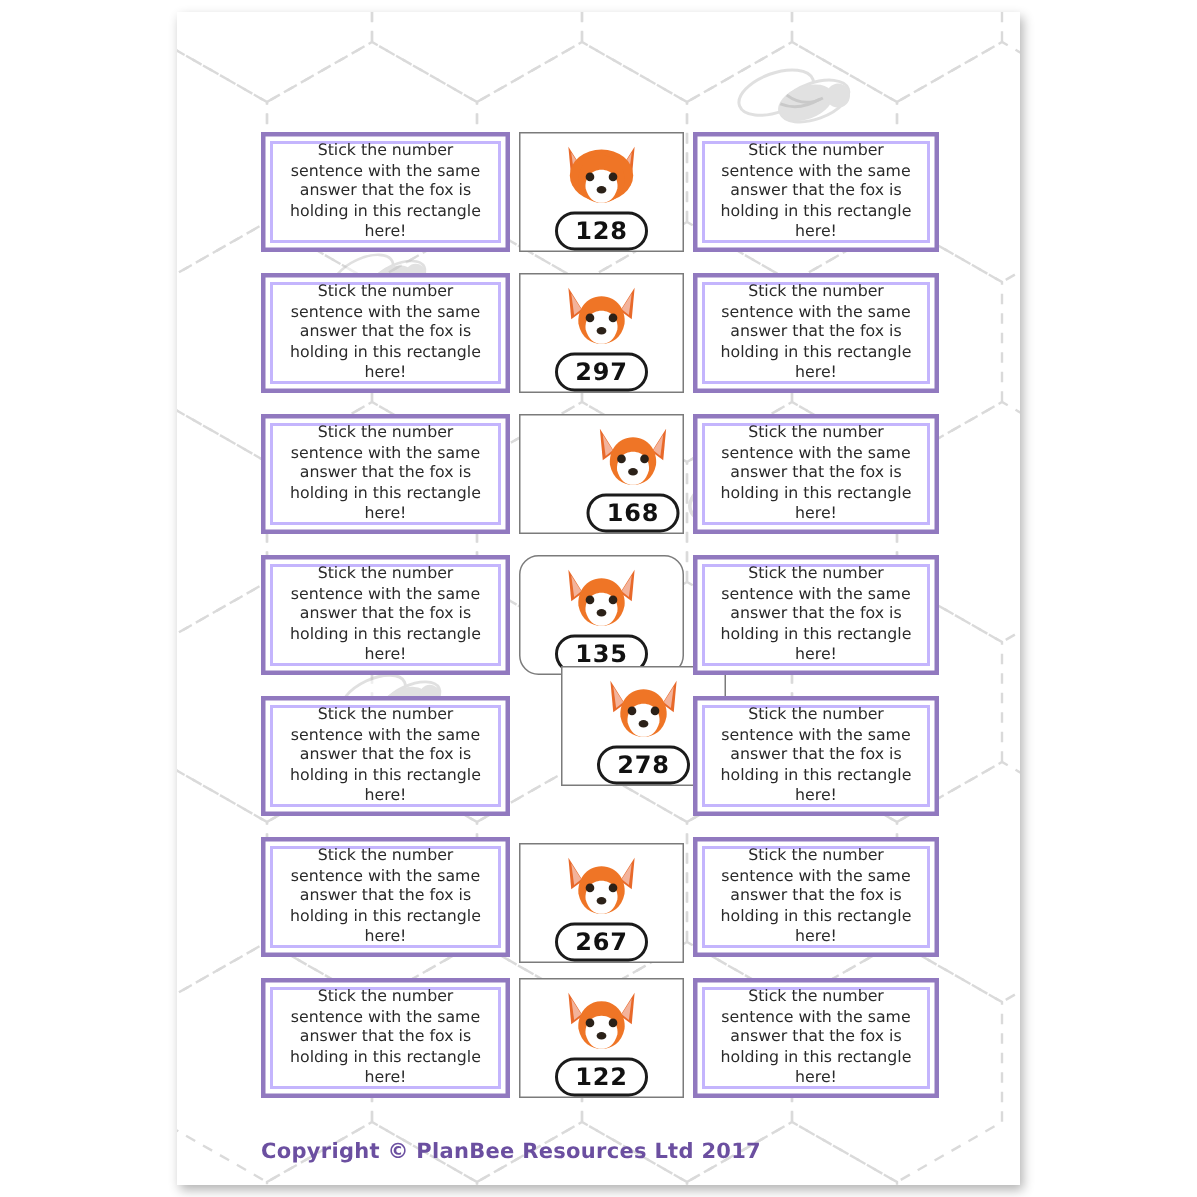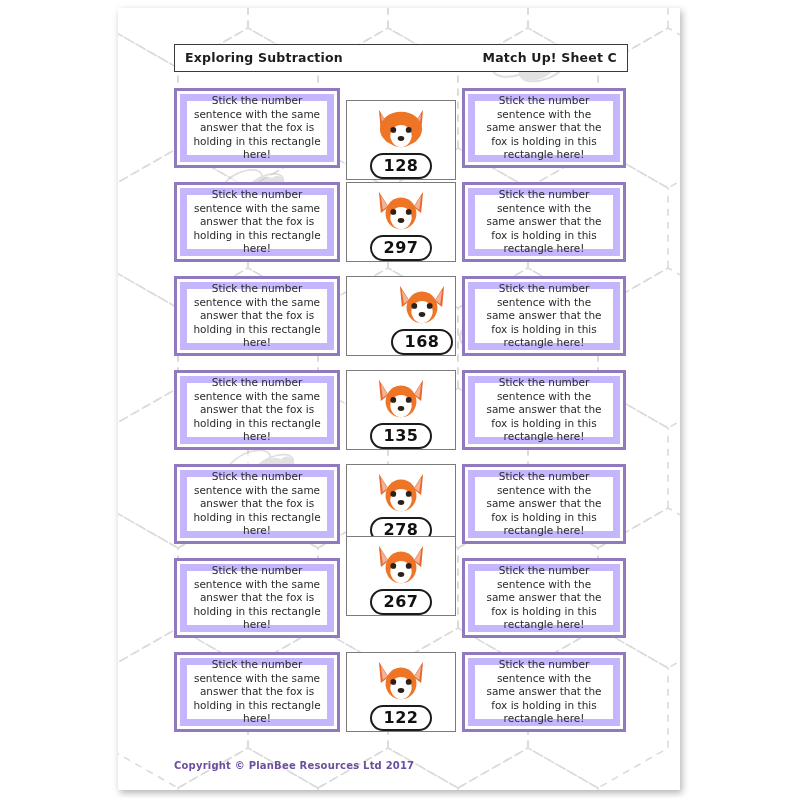--- a/index.html
+++ b/index.html
@@ -87,21 +87,21 @@
     height: 80px;
     box-sizing: border-box;
     border: 3px solid #9179bf;
     background: #ffffff;
     padding: 3px;
   }
   .card-inner {
     width: 100%;
     height: 100%;
     box-sizing: border-box;
-    border: 7px solid #c4b5fd;
+    border: 2px solid #c4b5fd;
     display: flex;
     align-items: center;
     justify-content: center;
     text-align: center;
   }
   .card-text {
     font-family: "DejaVu Sans", sans-serif;
     font-size: 10.5px;
     line-height: 13.5px;
     color: #2a2a2a;
@@ -135,21 +135,21 @@
     color: #111111;
     letter-spacing: 0.5px;
   }
 
   
   .footer-left {
     position: absolute;
     left: 56px;
     top: 752px;
     font-family: "DejaVu Sans", sans-serif;
-    font-size: 10px;
+    font-size: 14px;
     font-weight: bold;
     color: #6b4fa0;
     letter-spacing: 0.2px;
   }
   .footer-right {
     position: absolute;
     right: 56px;
     top: 788px;
     font-family: "DejaVu Sans", sans-serif;
     font-size: 8.5px;
@@ -257,24 +257,20 @@
       <svg class="bee" style="left:352px; top:568px;" width="96" height="64" viewBox="0 0 90 60">
         <g transform="rotate(-20 45 30)">
           <ellipse cx="30" cy="20" rx="25" ry="13" fill="#ffffff" stroke="#c7c7c7" stroke-width="2"></ellipse>
           <ellipse cx="52" cy="34" rx="23" ry="12" fill="#ffffff" stroke="#c7c7c7" stroke-width="2"></ellipse>
           <ellipse cx="46" cy="33" rx="18" ry="10" fill="#c9c9c9"></ellipse>
           <circle cx="67" cy="36" r="8" fill="#c9c9c9"></circle>
         </g>
       </svg>
     </div>
 
-    <div class="header">
-      <div class="htitle">Exploring Subtraction</div>
-      <div class="hright">Match Up! Sheet C</div>
-    </div>
 
     <div class="col col-left">
       <div class="card" style="top:0px;">
           <div class="card-inner">
             <span class="card-text">Stick the number sentence with the same answer that the fox is holding in this rectangle here!</span>
           </div>
         </div>
       <div class="card" style="top:94px;">
           <div class="card-inner">
             <span class="card-text">Stick the number sentence with the same answer that the fox is holding in this rectangle here!</span>
@@ -302,21 +298,21 @@
         </div>
       <div class="card" style="top:564px;">
           <div class="card-inner">
             <span class="card-text">Stick the number sentence with the same answer that the fox is holding in this rectangle here!</span>
           </div>
         </div>
     </div>
 
     <div class="col col-mid">
 
-      <div class="foxbox" style="top:12px;">
+      <div class="foxbox" style="top:0px;">
         <svg class="fox-svg" width="62" height="50" viewBox="0 0 62 50">
           <path d="M8 6 L18 22 L10 28 Z" fill="#e8692a"></path>
           <path d="M54 6 L44 22 L52 28 Z" fill="#e8692a"></path>
           <path d="M10 10 L17 21 L12 25 Z" fill="#f3b39b"></path>
           <path d="M52 10 L45 21 L50 25 Z" fill="#f3b39b"></path>
           <ellipse cx="31" cy="26" rx="22" ry="18" fill="#ef7526"></ellipse>
           <path d="M31 12 C20 12 14 22 15 31 C17 41 24 45 31 45 C38 45 45 41 47 31 C48 22 42 12 31 12 Z" fill="#ef7526"></path>
           <path d="M31 22 C24 22 19 28 20 35 C22 42 26 45 31 45 C36 45 40 42 42 35 C43 28 38 22 31 22 Z" fill="#ffffff"></path>
           <circle cx="23" cy="27" r="3" fill="#2b2118"></circle>
           <circle cx="39" cy="27" r="3" fill="#2b2118"></circle>
@@ -348,51 +344,51 @@
           <path d="M52 10 L45 21 L50 25 Z" fill="#f3b39b"></path>
           <path d="M31 12 C20 12 14 22 15 31 C17 41 24 45 31 45 C38 45 45 41 47 31 C48 22 42 12 31 12 Z" fill="#ef7526"></path>
           <path d="M31 22 C24 22 19 28 20 35 C22 42 26 45 31 45 C36 45 40 42 42 35 C43 28 38 22 31 22 Z" fill="#ffffff"></path>
           <circle cx="23" cy="27" r="3" fill="#2b2118"></circle>
           <circle cx="39" cy="27" r="3" fill="#2b2118"></circle>
           <ellipse cx="31" cy="36" rx="3.4" ry="2.6" fill="#2b2118"></ellipse>
         </svg>
         <div class="num-pill">168</div>
       </div>
 
-      <div class="foxbox" style="top:282px;">
+      <div class="foxbox" style="top:282px;border-radius:13px;">
         <svg class="fox-svg" width="62" height="50" viewBox="0 0 62 50">
           <path d="M8 6 L18 22 L10 28 Z" fill="#e8692a"></path>
           <path d="M54 6 L44 22 L52 28 Z" fill="#e8692a"></path>
           <path d="M10 10 L17 21 L12 25 Z" fill="#f3b39b"></path>
           <path d="M52 10 L45 21 L50 25 Z" fill="#f3b39b"></path>
           <path d="M31 12 C20 12 14 22 15 31 C17 41 24 45 31 45 C38 45 45 41 47 31 C48 22 42 12 31 12 Z" fill="#ef7526"></path>
           <path d="M31 22 C24 22 19 28 20 35 C22 42 26 45 31 45 C36 45 40 42 42 35 C43 28 38 22 31 22 Z" fill="#ffffff"></path>
           <circle cx="23" cy="27" r="3" fill="#2b2118"></circle>
           <circle cx="39" cy="27" r="3" fill="#2b2118"></circle>
           <ellipse cx="31" cy="36" rx="3.4" ry="2.6" fill="#2b2118"></ellipse>
         </svg>
         <div class="num-pill">135</div>
       </div>
 
-      <div class="foxbox" style="top:376px;">
+      <div class="foxbox" style="top:356px;margin-left:28px;">
         <svg class="fox-svg" width="62" height="50" viewBox="0 0 62 50">
           <path d="M8 6 L18 22 L10 28 Z" fill="#e8692a"></path>
           <path d="M54 6 L44 22 L52 28 Z" fill="#e8692a"></path>
           <path d="M10 10 L17 21 L12 25 Z" fill="#f3b39b"></path>
           <path d="M52 10 L45 21 L50 25 Z" fill="#f3b39b"></path>
           <path d="M31 12 C20 12 14 22 15 31 C17 41 24 45 31 45 C38 45 45 41 47 31 C48 22 42 12 31 12 Z" fill="#ef7526"></path>
           <path d="M31 22 C24 22 19 28 20 35 C22 42 26 45 31 45 C36 45 40 42 42 35 C43 28 38 22 31 22 Z" fill="#ffffff"></path>
           <circle cx="23" cy="27" r="3" fill="#2b2118"></circle>
           <circle cx="39" cy="27" r="3" fill="#2b2118"></circle>
           <ellipse cx="31" cy="36" rx="3.4" ry="2.6" fill="#2b2118"></ellipse>
         </svg>
         <div class="num-pill">278</div>
       </div>
 
-      <div class="foxbox" style="top:448px;">
+      <div class="foxbox" style="top:474px;">
         <svg class="fox-svg" width="62" height="50" viewBox="0 0 62 50">
           <path d="M8 6 L18 22 L10 28 Z" fill="#e8692a"></path>
           <path d="M54 6 L44 22 L52 28 Z" fill="#e8692a"></path>
           <path d="M10 10 L17 21 L12 25 Z" fill="#f3b39b"></path>
           <path d="M52 10 L45 21 L50 25 Z" fill="#f3b39b"></path>
           <path d="M31 12 C20 12 14 22 15 31 C17 41 24 45 31 45 C38 45 45 41 47 31 C48 22 42 12 31 12 Z" fill="#ef7526"></path>
           <path d="M31 22 C24 22 19 28 20 35 C22 42 26 45 31 45 C36 45 40 42 42 35 C43 28 38 22 31 22 Z" fill="#ffffff"></path>
           <circle cx="23" cy="27" r="3" fill="#2b2118"></circle>
           <circle cx="39" cy="27" r="3" fill="#2b2118"></circle>
           <ellipse cx="31" cy="36" rx="3.4" ry="2.6" fill="#2b2118"></ellipse>

